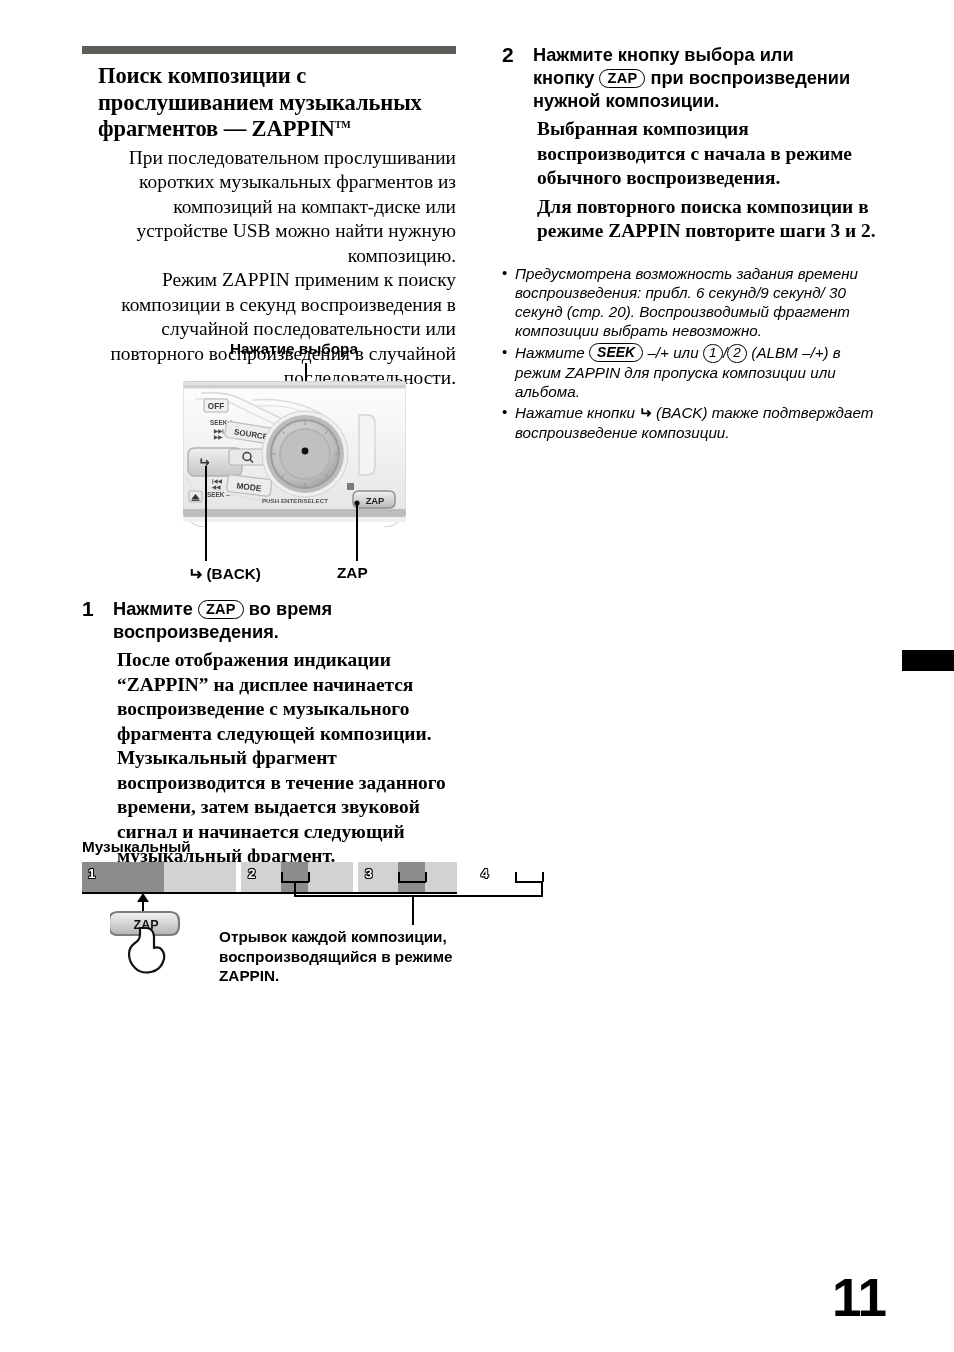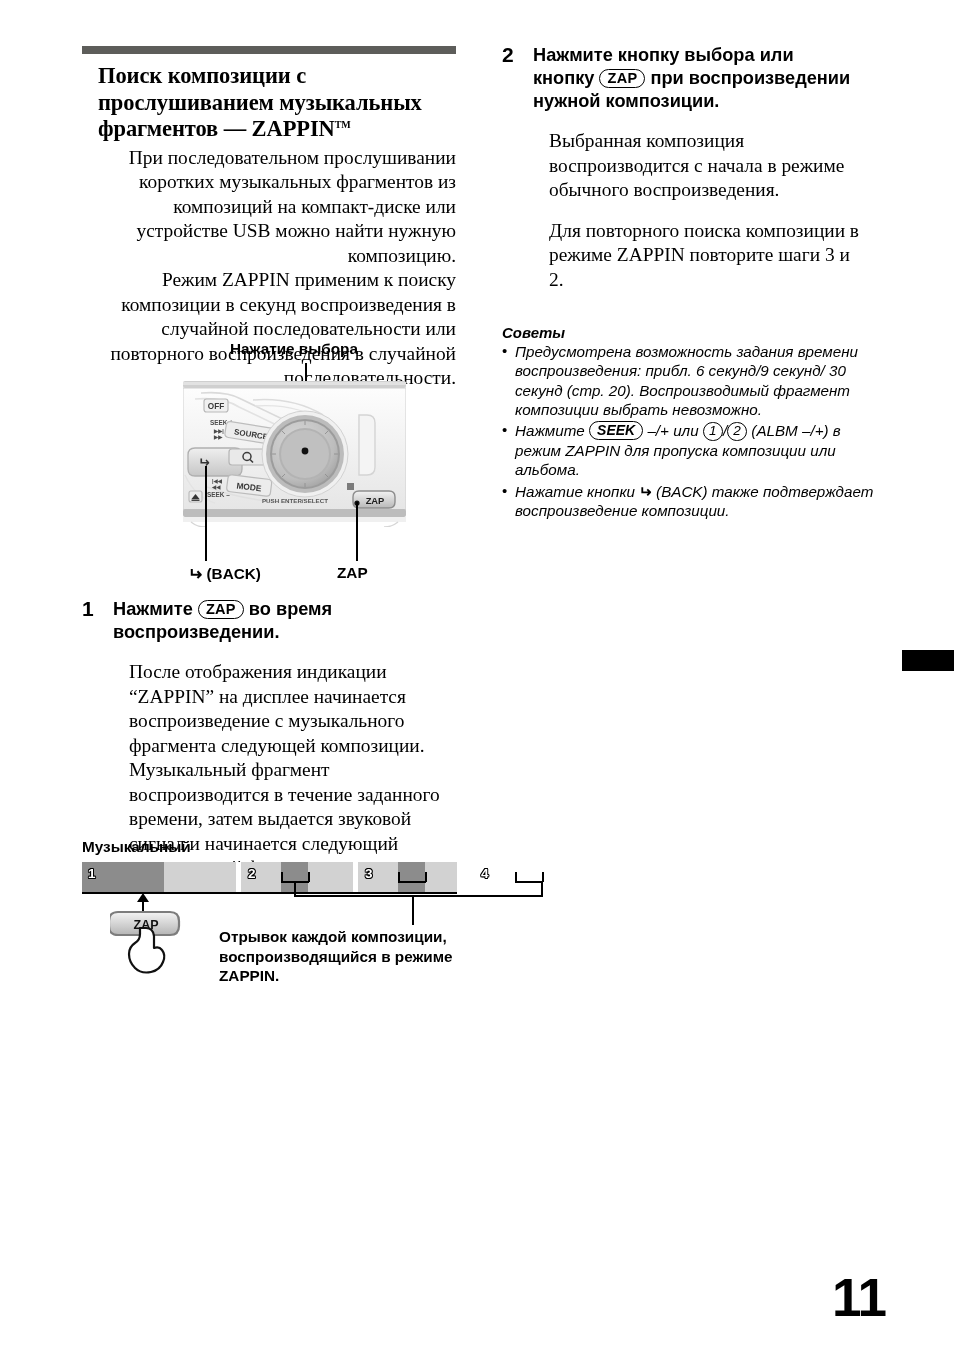--- a/index.html
+++ b/index.html
@@ -81,21 +81,22 @@
     font-family: "Liberation Sans", sans-serif;
     font-weight: bold;
     font-size: 18.2px;
     line-height: 23px;
     margin: 0 0 1px 0;
   }
   .step-body {
     font-family: "Liberation Serif", serif;
     font-size: 19.4px;
     line-height: 24.5px;
-    margin: 16px;
+    margin: 4px;
+    font-weight: bold;
   }
 
   
   .keycap {
     display: inline-block;
     border: 1.4px solid #000;
     border-radius: 999px;
     padding: 0px 7px 1px 7px;
     font-family: "Liberation Sans", sans-serif;
     font-weight: bold;
@@ -453,21 +454,21 @@
     </div>
     <div class="fig-label" style="left:255px; top:224px;">ZAP</div>
   </div>
 
   <div class="step" style="position:absolute; left:82px; top:598px; width:374px;">
     <div class="step-num">1</div>
     <div class="step-title">
       <span>Нажмите</span>
       <span class="keycap">ZAP</span>
       <span>во время</span><br>
-      <span>воспроизведении.</span>
+      <span>воспроизведения.</span>
     </div>
     <p class="step-body">После отображения индикации “ZAPPIN” на дисплее начинается воспроизведение с музыкального фрагмента следующей композиции. Музыкальный фрагмент воспроизводится в течение заданного времени, затем выдается звуковой сигнал и начинается следующий музыкальный фрагмент.</p>
   </div>
 
   <div class="track-fig">
     <div class="track-heading">Музыкальный</div>
 
     <div class="track-bar">
 
       <div class="seg dark" style="left:0px;  width:82px;"></div>
@@ -536,21 +537,20 @@
         <span class="keycap">ZAP</span>
         <span>при воспроизведении</span><br>
         <span>нужной композиции.</span>
       </div>
       <p class="step-body">Выбранная композиция воспроизводится с начала в режиме обычного воспроизведения.</p>
       <p class="step-body">Для повторного поиска композиции в режиме ZAPPIN повторите шаги 3 и 2.</p>
     </div>
 
     <div style="height:16px;"></div>
 
-    <div class="tips-title">Советы</div>
     <ul class="tips">
       <li>Предусмотрена возможность задания времени воспроизведения: прибл. 6 секунд/9 секунд/ 30 секунд (стр. 20). Воспроизводимый фрагмент композиции выбрать невозможно.</li>
       <li>
         <span>Нажмите</span>
         <span class="keycap seek">SEEK</span>
         <span>–/+ или</span>
         <span class="keycap circ">1</span><span>/</span><span class="keycap circ">2</span>
         <span>(ALBM –/+) в</span>
         <span>режим ZAPPIN для пропуска композиции или альбома.</span>
       </li>

